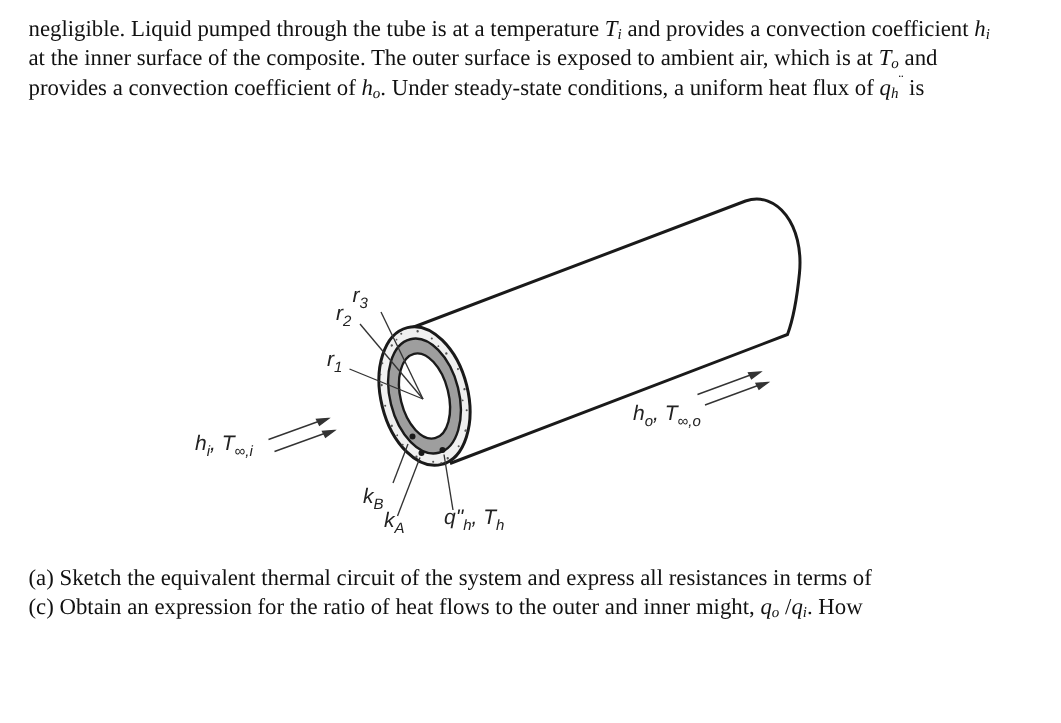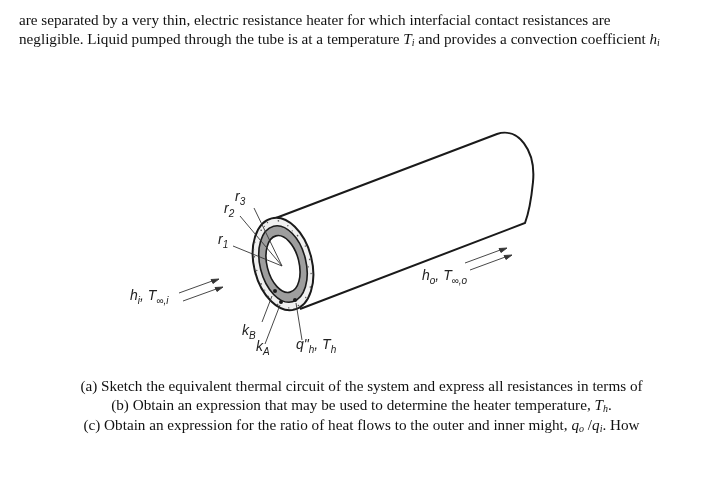--- a/index.html
+++ b/index.html
@@ -1,34 +1,35 @@
 <!DOCTYPE html>
 <html><head>
 <meta charset="utf-8">
 <style>
   html, body { margin:0; padding:0; background:#ffffff; }
   body { width:707px; height:482px; position:relative; overflow:hidden;
          font-family:"Liberation Serif", serif; color:#111; }
   .para { position:absolute; left:19px; font-size:15.2px; line-height:19.4px; }
   #intro { top:10px; width:685px; }
   #intro .line, #questions .line { display:block; white-space:nowrap; }
-  #questions { top:376px; width:685px;text-align:center; }
+  #questions { top:376px; width:685px; }
   i { font-style:italic; }
   sub { font-size:10px; vertical-align:-2px; line-height:0; }
   sup { font-size:10px; line-height:0; }
   .lbl { font-family:"Liberation Sans", sans-serif; font-style:italic; font-size:14px; fill:#222; }
   .lbl-sub { font-size:10px; }
   svg#fig { position:absolute; left:0; top:0; }
 </style>
 </head>
 <body>
 
 <div id="intro" class="para">
-  <span class="line">are separated by a very thin, electric resistance heater for which interfacial contact resistances are</span>
   <span class="line"><span>negligible. Liquid pumped through the tube is at a temperature </span><i>T</i><sub><i>i</i></sub><span> and provides a convection coefficient </span><i>h</i><sub><i>i</i></sub></span>
+  <span class="line"><span>at the inner surface of the composite. The outer surface is exposed to ambient air, which is at </span><i>T</i><sub><i>o</i></sub><span> and</span></span>
+  <span class="line"><span>provides a convection coefficient of </span><i>h</i><sub><i>o</i></sub><span>. Under steady-state conditions, a uniform heat flux of </span><i>q</i><sub><i>h</i></sub><sup>¨</sup><span> is</span></span>
 </div>
 
 <svg id="fig" width="707" height="482" viewBox="0 0 707 482">
 
   <g stroke="#1a1a1a" stroke-width="2" fill="#ffffff">
     <path d="M 268 221 L 497 134 C 518 127, 536 150, 533 182 C 531 202, 528 215, 525 223 L 300 309" fill="#ffffff"></path>
   </g>
 
   <g transform="rotate(-14 283 264)">
     <ellipse cx="283" cy="264" rx="29" ry="47" fill="#f0f0f0" stroke="#1a1a1a" stroke-width="2"></ellipse>
@@ -99,15 +100,14 @@
   <text class="lbl" x="218" y="244"><tspan>r</tspan><tspan class="lbl-sub" dy="4">1</tspan></text>
   <text class="lbl" x="130" y="300"><tspan>h</tspan><tspan class="lbl-sub" dy="4">i</tspan><tspan dy="-4">, T</tspan><tspan class="lbl-sub" dy="4">∞,i</tspan></text>
   <text class="lbl" x="422" y="280"><tspan>h</tspan><tspan class="lbl-sub" dy="4">o</tspan><tspan dy="-4">, T</tspan><tspan class="lbl-sub" dy="4">∞,o</tspan></text>
   <text class="lbl" x="242" y="335"><tspan>k</tspan><tspan class="lbl-sub" dy="4">B</tspan></text>
   <text class="lbl" x="256" y="351"><tspan>k</tspan><tspan class="lbl-sub" dy="4">A</tspan></text>
   <text class="lbl" x="296" y="349"><tspan>q"</tspan><tspan class="lbl-sub" dy="4">h</tspan><tspan dy="-4">, T</tspan><tspan class="lbl-sub" dy="4">h</tspan></text>
 </svg>
 
 <div id="questions" class="para">
   <span class="line">(a) Sketch the equivalent thermal circuit of the system and express all resistances in terms of</span>
-  <span class="line"><span>(b) Obtain an expression that may be used to determine the heater temperature, </span><i>T</i><sub><i>h</i></sub><span>.</span></span>
   <span class="line"><span>(c) Obtain an expression for the ratio of heat flows to the outer and inner might, </span><i>q</i><sub><i>o</i></sub><span> /</span><i>q</i><sub><i>i</i></sub><span>. How</span></span>
 </div>
 
 </body></html>

